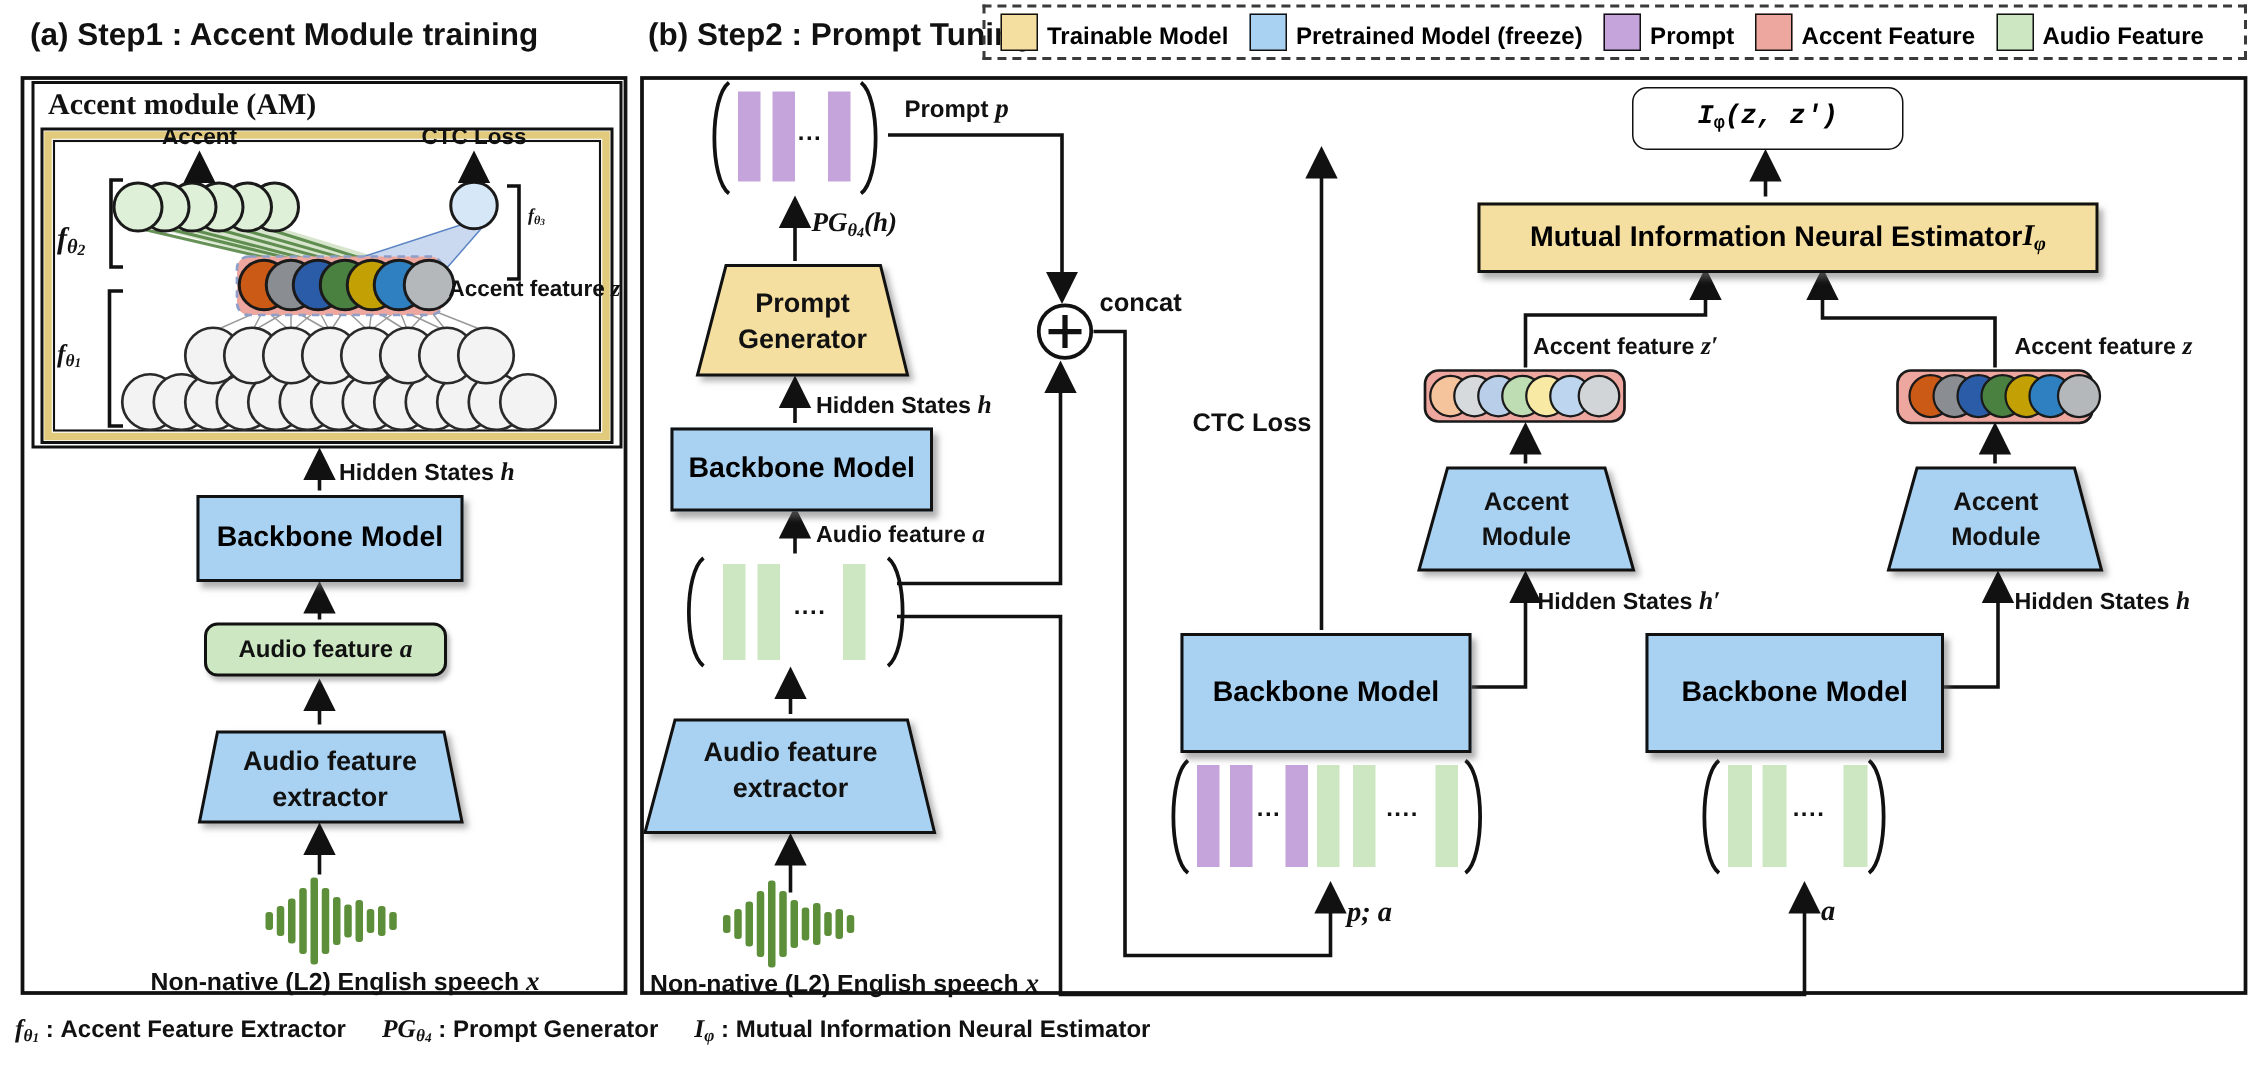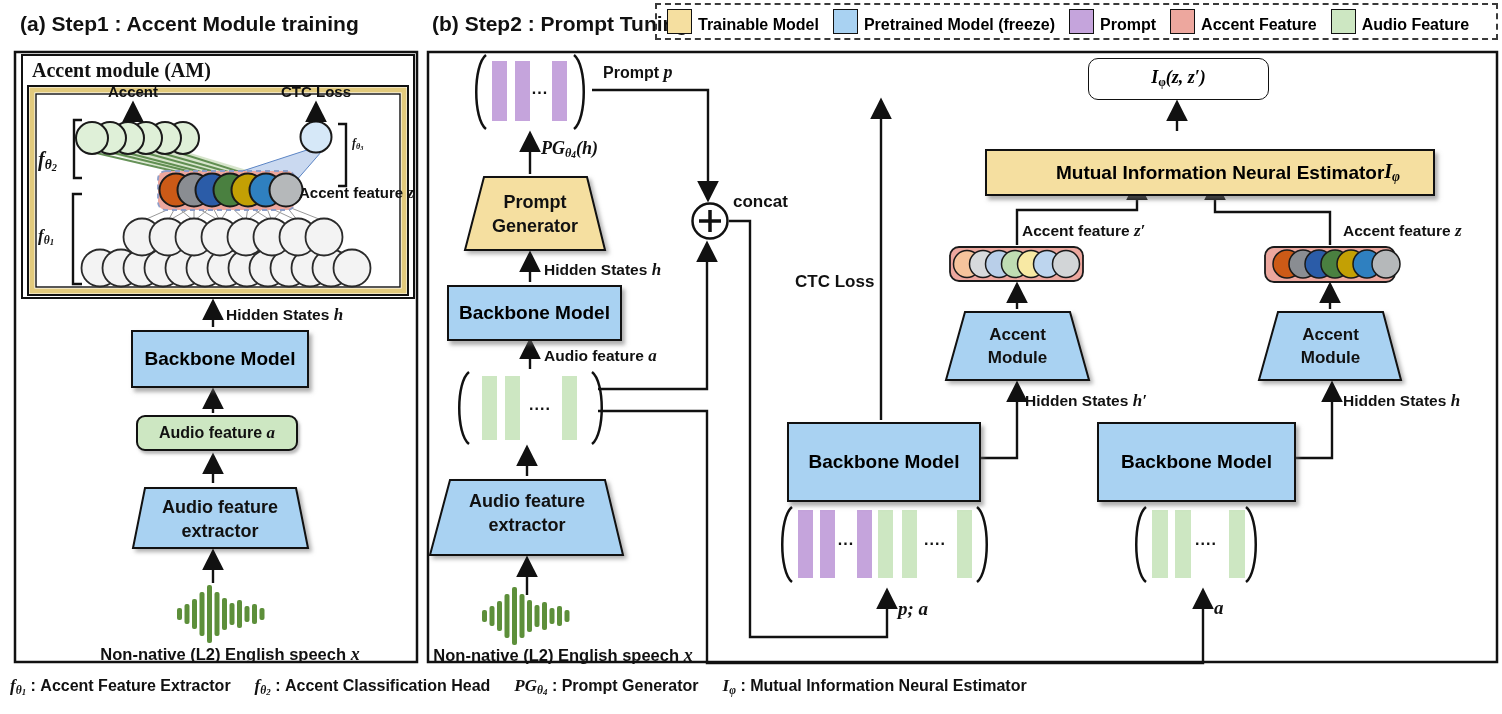--- a/index.html
+++ b/index.html
@@ -384,24 +384,24 @@
 
   <div class="lbl c" style="left:413px;top:645px;width:300px;font-size:16.5px;">
     <span>Non-native (L2) English speech </span><span class="m" style="font-size:18px;">x</span>
   </div>
 
   <div class="lbl" style="left:733px;top:192px;font-size:17px;">concat</div>
 
   <div class="lbl" style="left:795px;top:272px;font-size:17px;">CTC Loss</div>
 
   <div class="box white-r" style="left:1088px;top:58px;width:179px;height:40px;font-size:18px;">
-    <span class="m" style="font-style:normal;"><i><span>I</span></i><span class="sub">φ</span><i><span>(z, z′)</span></i></span>
-  </div>
-
-  <div class="box yellow" style="left:985px;top:149px;width:410px;height:43px;font-size:19px;font-weight:bold;padding-left:36px;">
+    <span class="m" style="font-style:normal;font-family:Liberation Mono, monospace;"><i><span>I</span></i><span class="sub">φ</span><i><span>(z, z′)</span></i></span>
+  </div>
+
+  <div class="box yellow" style="left:985px;top:135px;width:410px;height:43px;font-size:19px;font-weight:bold;">
     <span>Mutual Information Neural Estimator  </span>
     <span class="m" style="font-size:20px;"><span>I</span><span class="sub">φ</span></span>
   </div>
 
   <div class="lbl" style="left:1022px;top:221px;font-size:15.5px;">
     <span>Accent feature </span><span class="m" style="font-size:17px;">z′</span>
   </div>
   <div class="lbl" style="left:1343px;top:221px;font-size:15.5px;">
     <span>Accent feature </span><span class="m" style="font-size:17px;">z</span>
   </div>
@@ -435,24 +435,20 @@
 
   <div class="lbl m" style="left:898px;top:598px;font-size:19px;">p; a</div>
   <div class="lbl m" style="left:1214px;top:597px;font-size:19px;">a</div>
 
   <div class="cap">
     <span>
       <span class="m"><span>f</span><span class="sub">θ</span><span class="idx">1</span></span>
       <span>: Accent Feature Extractor</span>
     </span>
     <span>
-      <span class="m"><span>f</span><span class="sub">θ</span><span class="idx">2</span></span>
-      <span>: Accent Classification Head</span>
-    </span>
-    <span>
       <span class="m"><span>PG</span><span class="sub">θ</span><span class="idx">4</span></span>
       <span>: Prompt Generator</span>
     </span>
     <span>
       <span class="m"><span>I</span><span class="sub">φ</span></span>
       <span>: Mutual Information Neural Estimator</span>
     </span>
   </div>
 
 </div>

